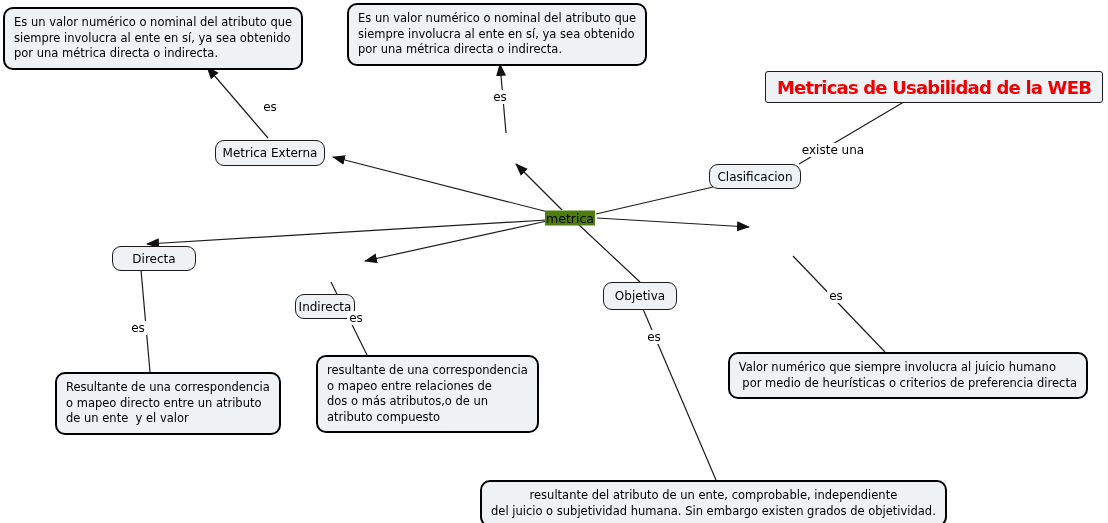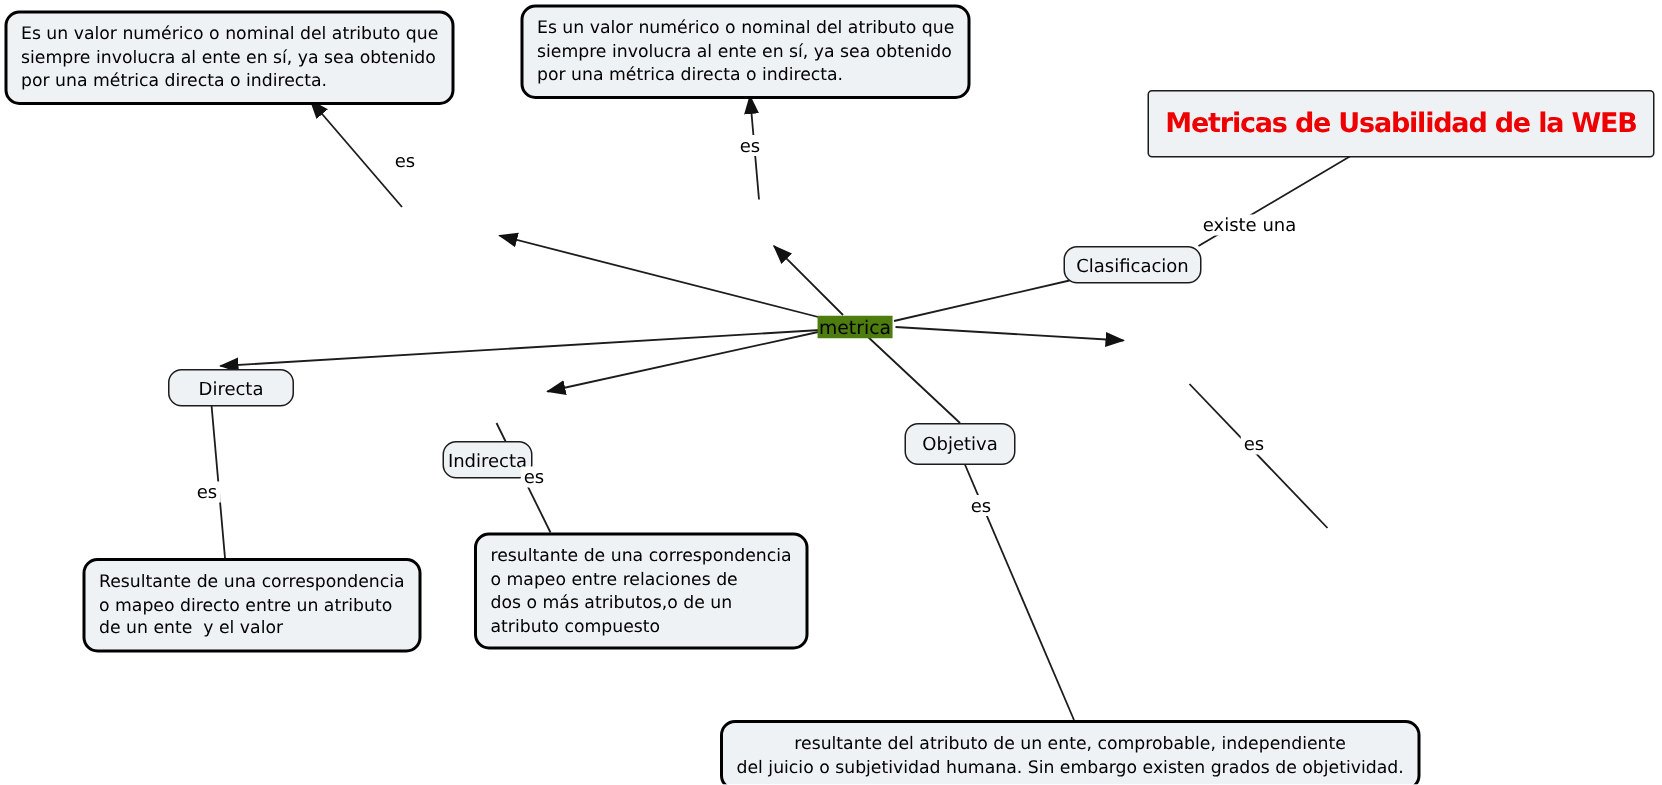--- a/index.html
+++ b/index.html
@@ -14,21 +14,21 @@
     font-size:12px;display:flex;align-items:center;justify-content:center;
     white-space:pre;
   }
   .desc{
     position:absolute;box-sizing:border-box;
     background:#eef2f5;border:2px solid #000000;border-radius:10px;
     font-size:11.5px;line-height:15.5px;padding:6px 9px;white-space:pre;
   }
   .desc.center{text-align:center;}
   .title-box{
-    position:absolute;left:765px;top:60px;width:338px;height:45px;box-sizing:border-box;
+    position:absolute;left:765px;top:71px;width:338px;height:32px;box-sizing:border-box;
     background:#eef2f5;border:1.5px solid #1c1c1c;border-radius:3px;
     display:flex;align-items:center;justify-content:center;
     font-weight:bold;font-size:18px;letter-spacing:-0.8px;color:#ee0000;
   }
   .edge-label{
     position:absolute;transform:translate(-50%,-50%);
     background:#ffffff;font-size:12px;padding:0 2px;white-space:pre;
   }
   .root-label{
     position:absolute;transform:translate(-50%,-50%);
@@ -75,26 +75,29 @@
 
   <div class="desc" style="left:55px;top:372px;">Resultante de una correspondencia
 o mapeo directo entre un atributo
 de un ente  y el valor</div>
 
   <div class="desc" style="left:316px;top:355px;">resultante de una correspondencia
 o mapeo entre relaciones de
 dos o más atributos,o de un
 atributo compuesto</div>
 
+  <div class="desc" style="right:20px;top:352px;">Valor numérico que siempre involucra al juicio humano
+ por medio de heurísticas o criterios de preferencia directa</div>
 
   <div class="desc center" style="left:480px;top:480px;">resultante del atributo de un ente, comprobable, independiente
 del juicio o subjetividad humana. Sin embargo existen grados de objetividad.</div>
 
   <div class="title-box">Metricas de Usabilidad de la WEB</div>
 
+  <div class="node" style="left:215px;top:140px;width:110px;height:26px;">Metrica Externa</div>
 
 
   <div class="node" style="left:709px;top:164px;width:92px;height:25px;">Clasificacion</div>
 
 
   <div class="node" style="left:112px;top:246px;width:84px;height:25px;">Directa</div>
 
   <div class="node" style="left:295px;top:258px;width:60px;height:25px;margin-top:36px;">Indirecta</div>
 
   <div class="node" style="left:603px;top:282px;width:74px;height:28px;">Objetiva</div>

